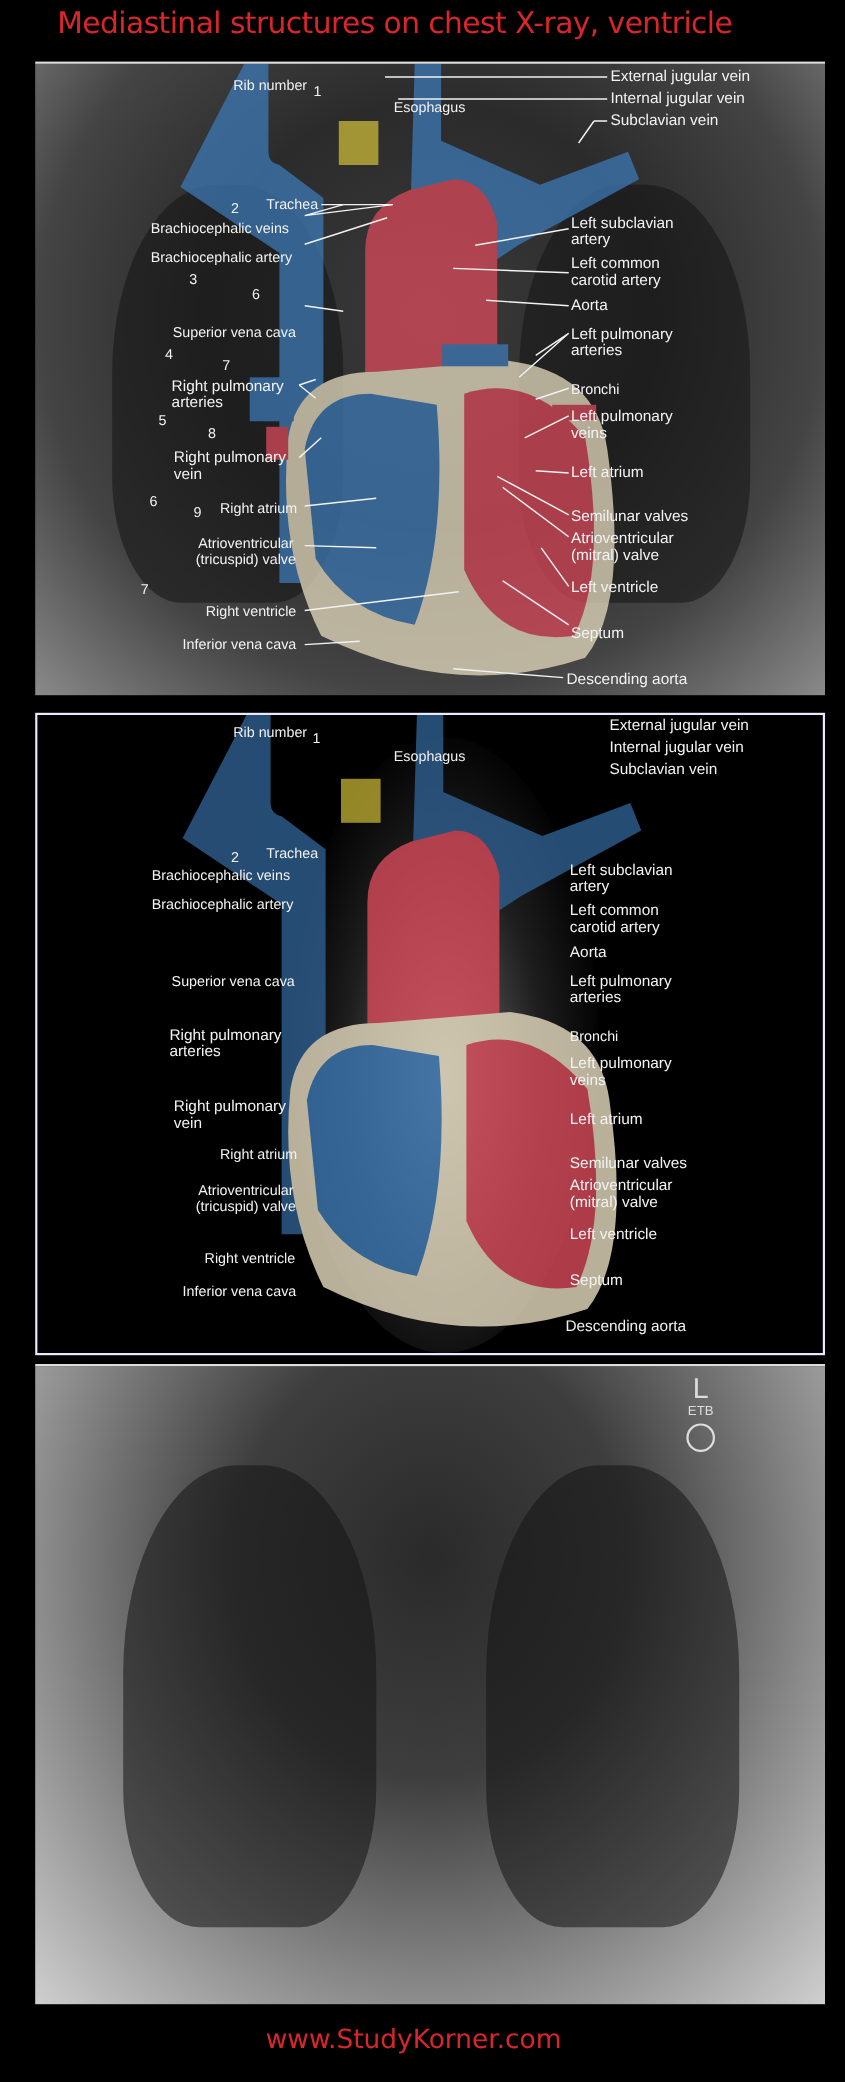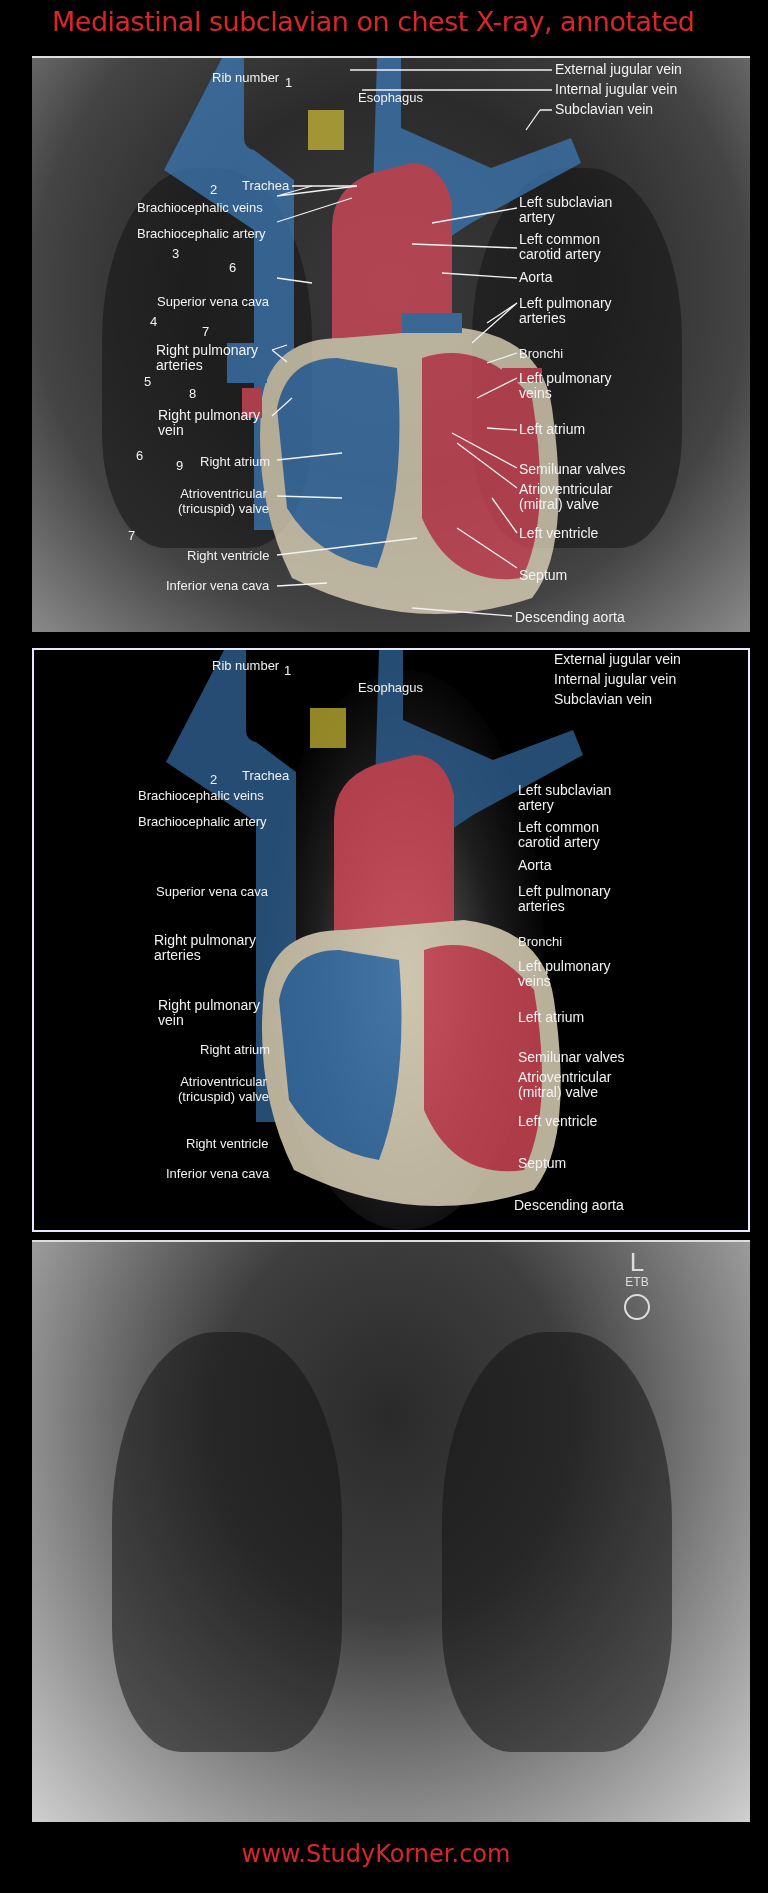--- a/index.html
+++ b/index.html
@@ -14,21 +14,21 @@
   .num{position:absolute;color:#f2f2f2;font-size:13px;}
   svg.anat{position:absolute;left:0;top:0;}
   .caption{position:absolute;left:0;width:100%;text-align:center;color:#111;font-size:25px;font-family:"DejaVu Sans",sans-serif;}
   .footer{position:absolute;left:0;width:752px;top:1840px;text-align:center;color:#d9262b;font-size:24px;font-family:"DejaVu Sans",sans-serif;}
   .lung{position:absolute;border-radius:45% 45% 30% 30%;background:rgba(20,20,20,.55);}
   .marker{position:absolute;right:100px;top:10px;color:#ddd;font-size:18px;text-align:center;line-height:20px;}
 </style>
 </head>
 <body>
 
-<div class="title">Mediastinal subclavian on chest X-ray, annotated</div>
+<div class="title">Mediastinal structures on chest X-ray, ventricle</div>
 
 <div class="panel p1">
   <div class="lung" style="left:70px;top:110px;width:210px;height:380px;"></div>
   <div class="lung" style="left:440px;top:110px;width:210px;height:380px;"></div>
   <svg class="anat" width="718" height="574">
     <g opacity="0.75">
       <path d="M190 0 h22 v80 q0 10 10 12 l40 30 v350 h-40 v-300 l-90 -60 z" fill="#3c78b4"></path>
       <path d="M345 0 h24 v70 l90 40 l80 -30 l10 25 l-110 60 l-60 40 h-40 z" fill="#3c78b4"></path>
       <rect x="250" y="385" width="38" height="110" rx="8" fill="#3c78b4"></rect>
       <path d="M300 170 q0-40 40-55 l40-10 q30 0 40 40 v190 l-60 60 h-60 z" fill="#d94a5a"></path>

